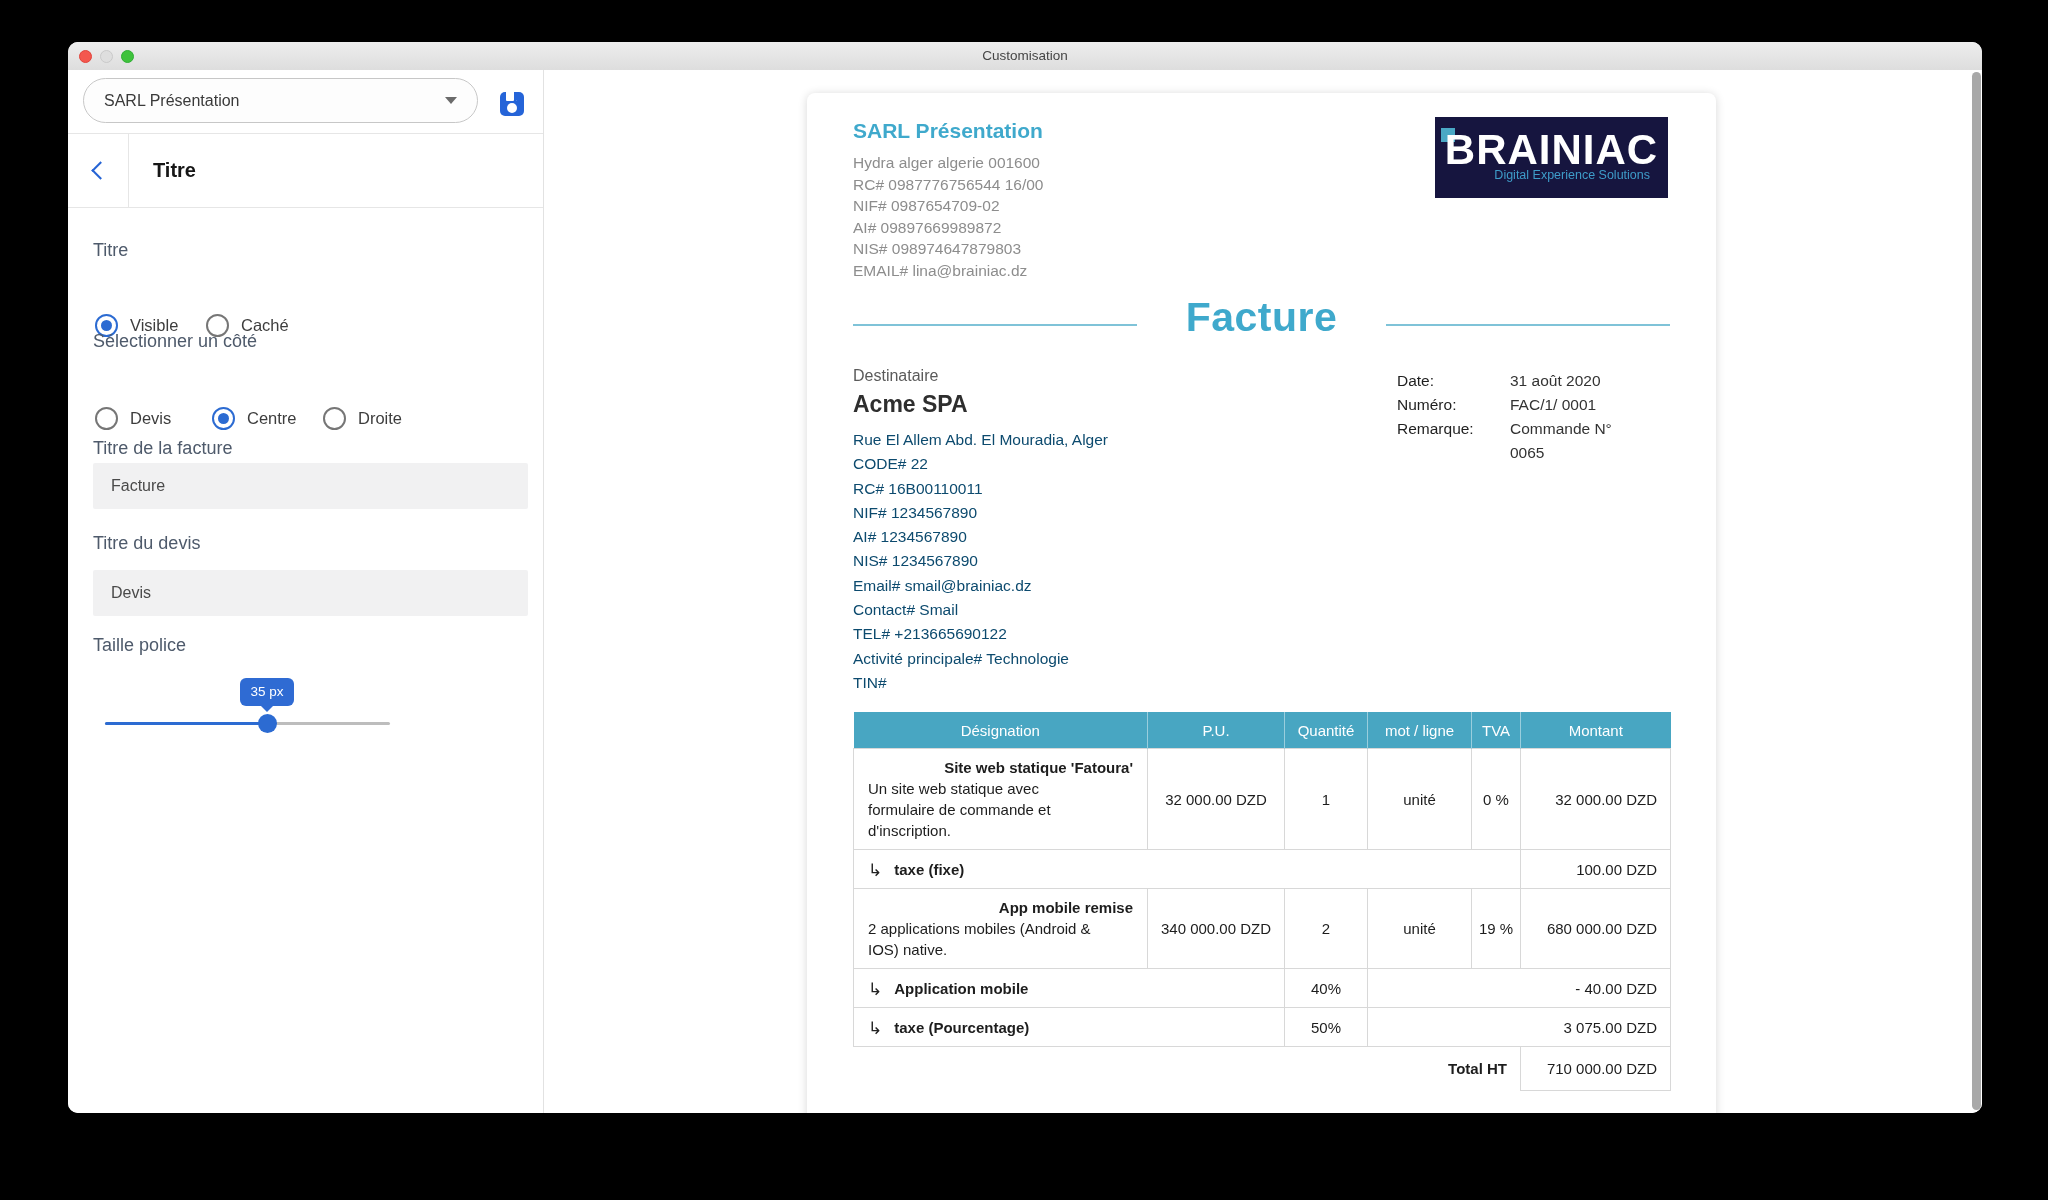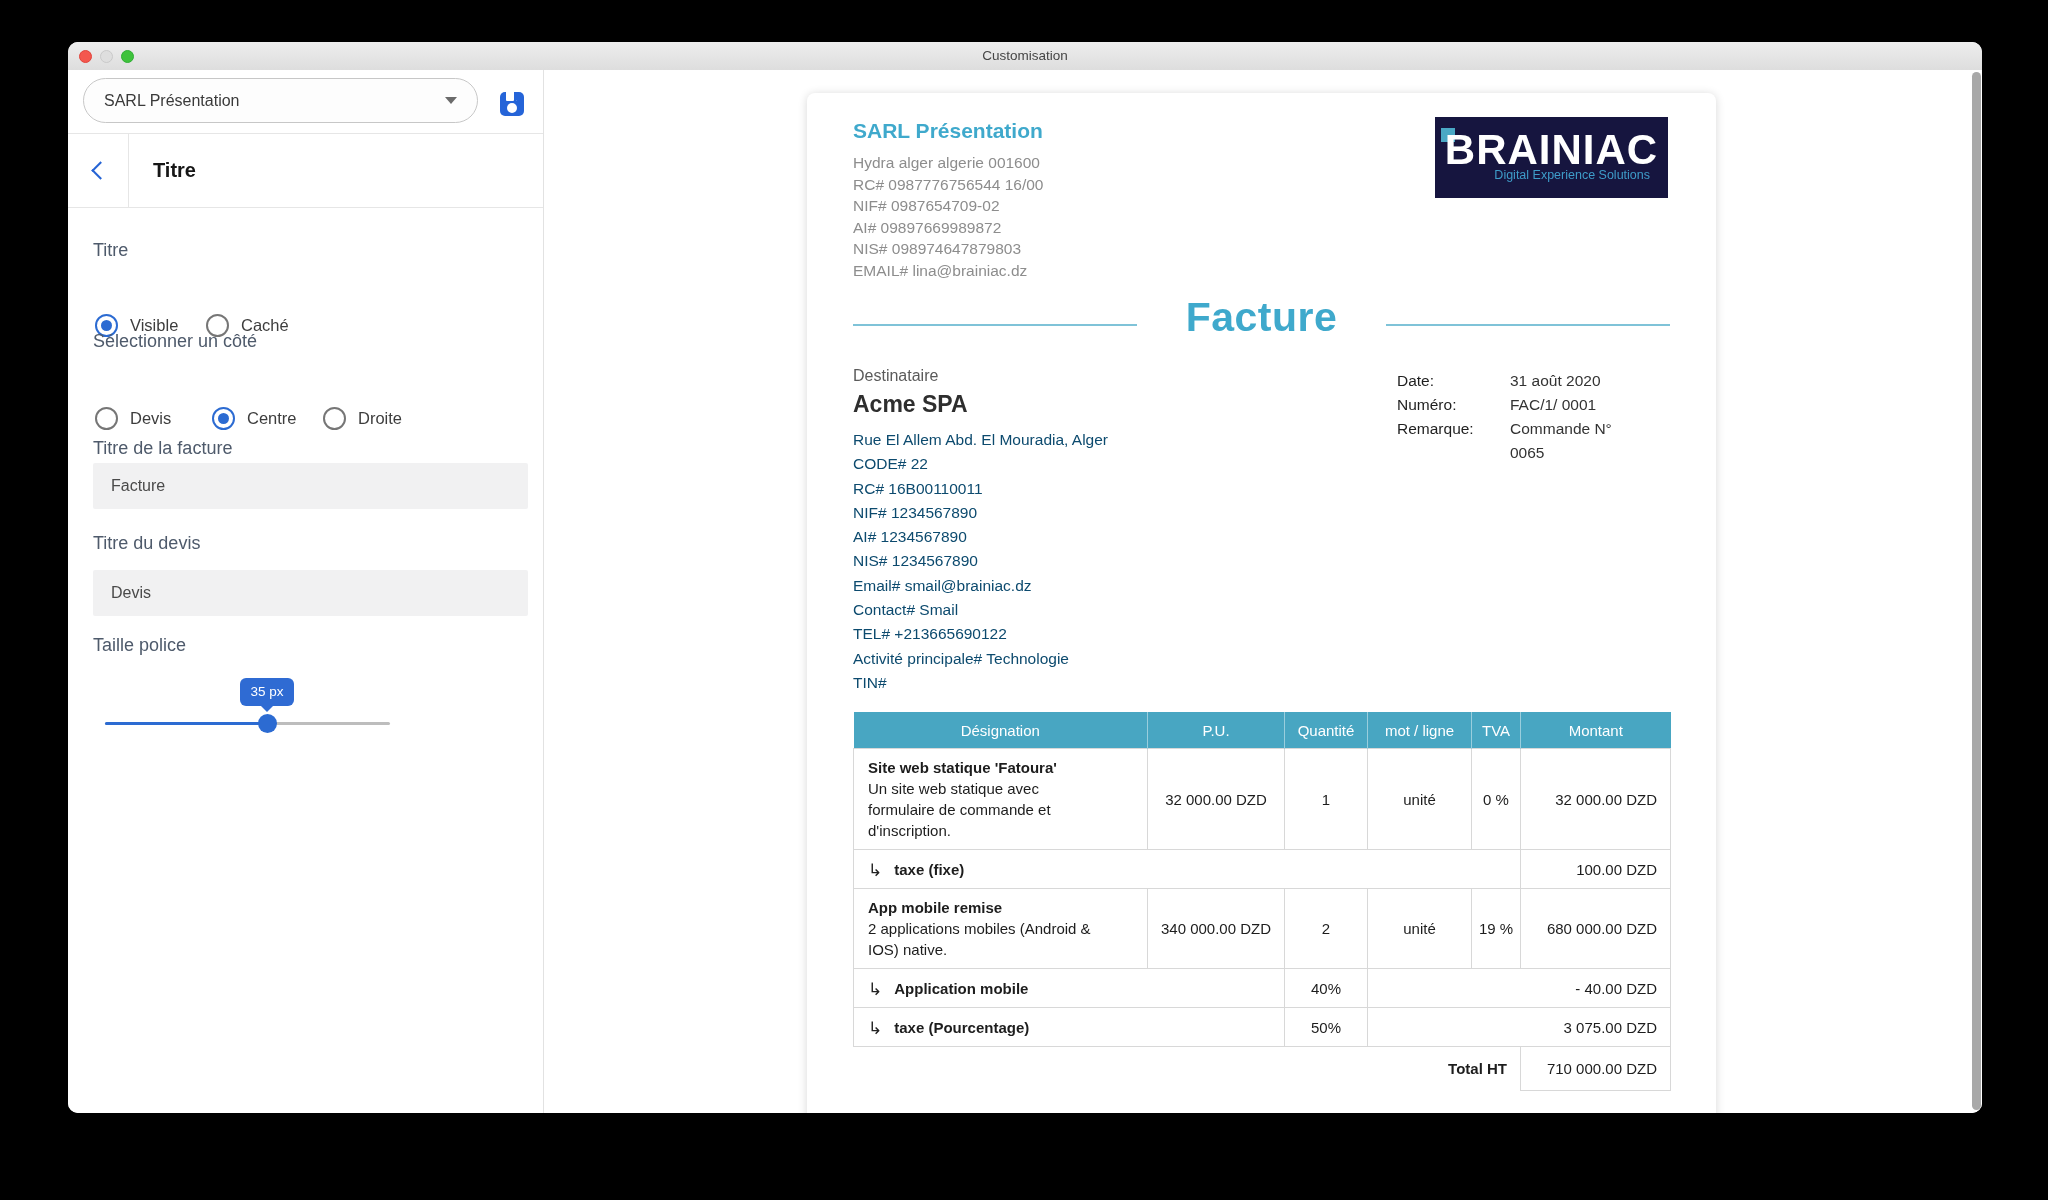--- a/index.html
+++ b/index.html
@@ -102,21 +102,21 @@
   .meta-value{width:118px;color:#333;}
   
   .inv-table{position:absolute;left:46px;top:619px;width:817px;border-collapse:collapse;table-layout:fixed;font-size:15px;color:#1d1d1d;}
   .inv-table th{
     background:#48a6c2;color:#fff;font-weight:normal;font-size:15px;height:34px;
     border-right:1px solid rgba(255,255,255,.45);
   }
   .inv-table th:last-child{border-right:none;}
   .inv-table td{border:1px solid #d8d8d8;vertical-align:middle;}
   .inv-table tr.item .cell-desig{padding:8px 14px;vertical-align:top;}
-  .item-title{font-weight:bold;line-height:21px;}
+  .item-title{font-weight:bold;line-height:21px;text-align:right;}
   .item-desc{line-height:21px;}
   .item-desc.w1{max-width:205px;}
   .item-desc.w2{max-width:232px;}
   .cell-center{text-align:center;}
   .cell-amount{text-align:right;padding-right:13px;}
   tr.item1{height:99px;}
   tr.item2{height:69px;}
   tr.subrow{height:39px;}
   .sub-label{padding-left:14px;font-weight:bold;}
   .sub-arrow{display:inline-block;margin-right:12px;font-weight:normal;font-size:17px;color:#222;transform:translateY(1px);}

